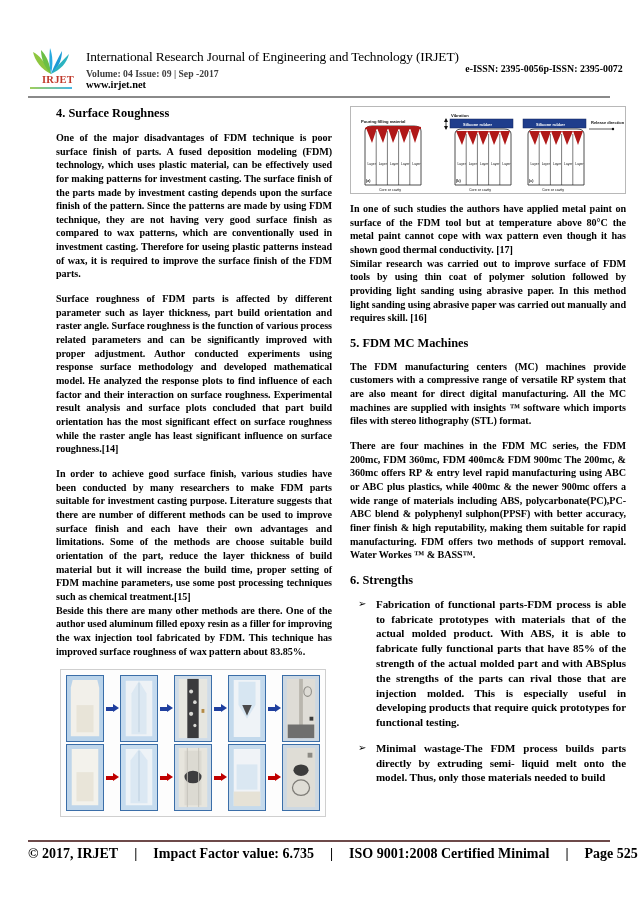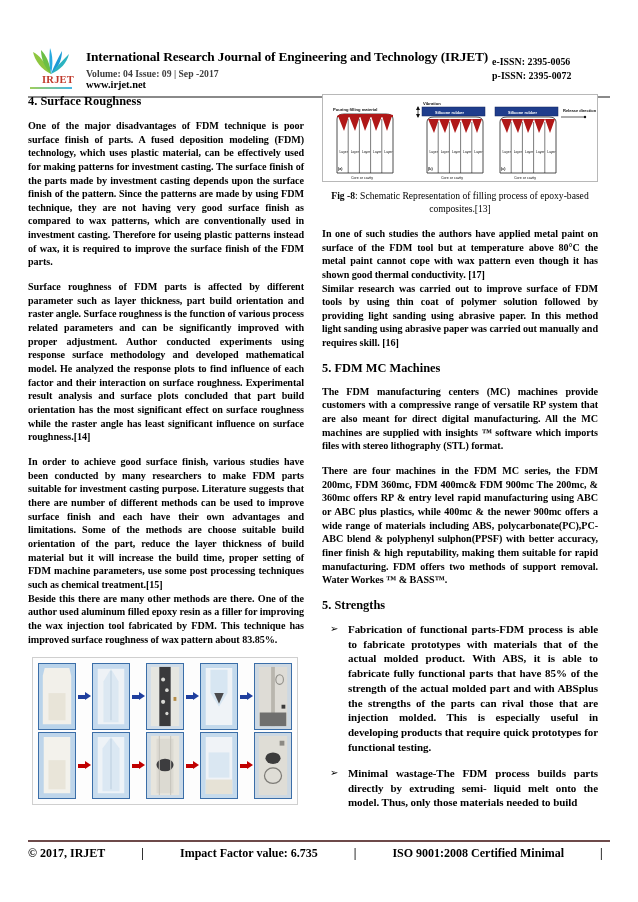--- a/index.html
+++ b/index.html
@@ -73,21 +73,21 @@
     flex-direction: column;
     justify-content: center;
     padding-left: 4px;
   }
   .mh-line1 {
     display: flex;
     align-items: baseline;
   }
   .journal-title {
     font-family: "Liberation Serif", serif;
-    font-weight: bold;
+    font-weight: normal;
     font-size: 13.4px;
     letter-spacing: -0.15px;
     white-space: nowrap;
   }
   .mh-line2 {
     display: flex;
     align-items: baseline;
     margin-top: 3px;
     flex-direction: column;
   }
@@ -102,21 +102,21 @@
   .website {
     font-family: "Liberation Serif", serif;
     font-weight: bold;
     font-size: 10.4px;
     white-space: nowrap;
   }
   .issn-block {
     flex: 0 0 auto;
     width: 132px;
     display: flex;
-    flex-direction: column;
+    flex-direction: row;
     justify-content: center;
     padding-left: 4px;
   }
   .issn {
     font-family: "Liberation Serif", serif;
     font-weight: bold;
     font-size: 9.9px;
     white-space: nowrap;
     line-height: 1.45;
   }
@@ -125,22 +125,23 @@
     left: 28px;
     top: 96px;
     width: 582px;
     height: 2px;
     background: #8a8a8a;
   }
 
   
   .col {
     position: absolute;
-    top: 94px;
+    top: 106px;
     width: 276px;
+    margin-left: 28px;
   }
   .col-left  { left: 28px; }
   .col-right { left: 322px; }
 
   h2.sect {
     font-family: "Liberation Serif", serif;
     font-size: 12.4px;
     font-weight: bold;
     margin: 0 0 10px 0;
     line-height: 1.2;
@@ -283,26 +284,25 @@
     width: 582px;
     height: 2.2px;
     background: #6d4a4a;
   }
   .footer {
     position: absolute;
     left: 28px;
     top: 846px;
     width: 582px;
     font-family: "Liberation Serif", serif;
-    font-size: 12px;
+    font-size: 14px;
     font-weight: bold;
     display: flex;
     align-items: center;
     white-space: nowrap;
-    gap: 20px;
   }
   .footer .sep {
     display: inline-block;
     padding: 0 16px;
     color: #000;
   }
 </style>
 </head>
 <body>
 
@@ -548,30 +548,29 @@
           <text x="190.7" y="58" font-family="Liberation Sans, sans-serif" font-size="3.3" fill="#111">Layer</text>
           <text x="201.9" y="58" font-family="Liberation Sans, sans-serif" font-size="3.3" fill="#111">Layer</text>
           <text x="213.1" y="58" font-family="Liberation Sans, sans-serif" font-size="3.3" fill="#111">Layer</text>
           <text x="224.3" y="58" font-family="Liberation Sans, sans-serif" font-size="3.3" fill="#111">Layer</text>
           <text x="178" y="75" font-family="Liberation Sans, sans-serif" font-size="3.6" font-weight="bold" fill="#111">(c)</text>
           <text x="191" y="84" font-family="Liberation Sans, sans-serif" font-size="3.6" fill="#111">Core or cavity</text>
         </g>
       </svg>
     </div>
 
-    <p class="fig-caption"><span class="lab">Fig -8</span><span class="rest">: Schematic Representation of filling process of epoxy-based composites.[13]</span></p>
 
     <p class="body nogap">In one of such studies the authors have applied metal paint on surface of the FDM tool but at temperature above 80°C the metal paint cannot cope with wax pattern even though it has shown good thermal conductivity. [17]</p>
     <p class="body">Similar research was carried out to improve surface of FDM tools by using thin coat of polymer solution followed by providing light sanding using abrasive paper. In this method light sanding using abrasive paper was carried out manually and requires skill. [16]</p>
 
     <h2 class="sect tight">5. FDM MC Machines</h2>
     <p class="body">The FDM manufacturing centers (MC) machines provide customers with a compressive range of versatile RP system that are also meant for direct digital manufacturing. All the MC machines are supplied with insights ™ software which imports files with stereo lithography (STL) format.</p>
     <p class="body">There are four machines in the FDM MC series, the FDM 200mc, FDM 360mc, FDM 400mc&amp; FDM 900mc The 200mc, &amp; 360mc offers RP &amp; entry level rapid manufacturing using ABC or ABC plus plastics, while 400mc &amp; the newer 900mc offers a wide range of materials including ABS, polycarbonate(PC),PC-ABC blend &amp; polyphenyl sulphon(PPSF) with better accuracy, finer finish &amp; high reputability, making them suitable for rapid manufacturing. FDM offers two methods of support removal. Water Workes ™ &amp; BASS™.</p>
 
-    <h2 class="sect tight">5. Strengths</h2>
+    <h2 class="sect tight">6. Strengths</h2>
 
     <ul class="bullets">
       <li>
         <span class="bullet-glyph">➢</span>
         <span class="bullet-text"><span class="lead">Fabrication of functional parts</span><span>-FDM process is able to fabricate prototypes with materials that of the actual molded product. With ABS, it is able to fabricate fully functional parts that have 85% of the strength of the actual molded part and with ABSplus the strengths of the parts can rival those that are injection molded. This is especially useful in developing products that require quick prototypes for functional testing.</span></span>
       </li>
       <li>
         <span class="bullet-glyph">➢</span>
         <span class="bullet-text"><span class="lead">Minimal wastage</span><span>-The FDM process builds parts directly by extruding semi- liquid melt onto the model. Thus, only those materials needed to build</span></span>
       </li>

